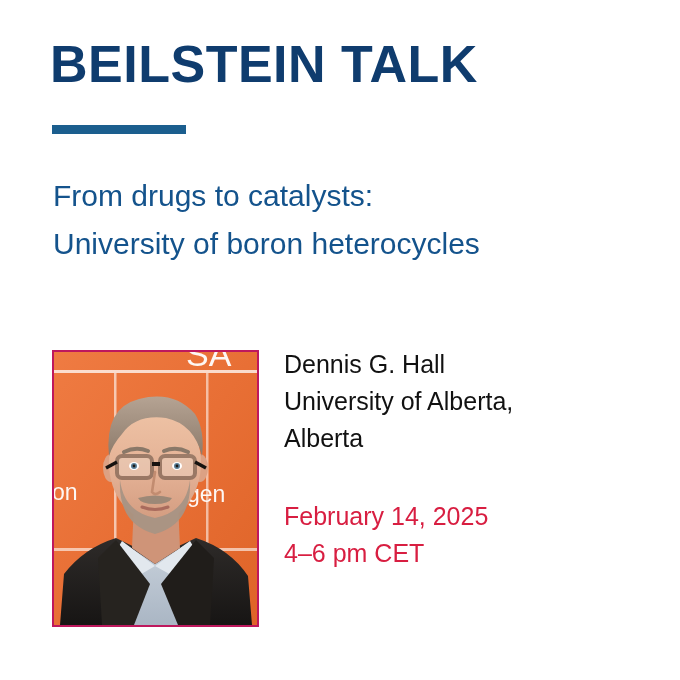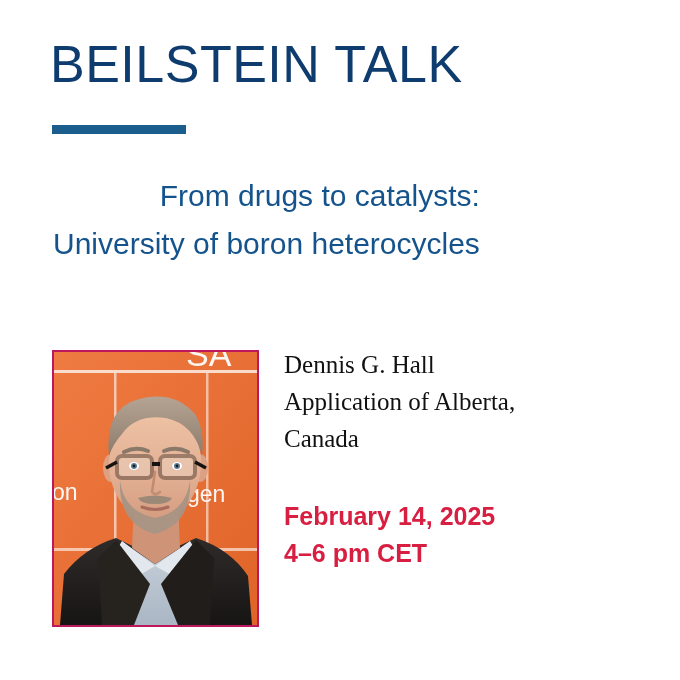--- a/index.html
+++ b/index.html
@@ -22,21 +22,21 @@
     background: #ffffff;
   }
 
   
   .talk-title {
     position: absolute;
     left: 50px;
     top: 36px;
     font-size: 52px;
     line-height: 1.08;
-    font-weight: 400;
+    font-weight: 700;
     letter-spacing: 0.5px;
     color: #0f3c6e;
     white-space: nowrap;
   }
 
   
   .accent-rule {
     position: absolute;
     left: 52px;
     top: 125px;
@@ -48,21 +48,20 @@
   
   .talk-subtitle {
     position: absolute;
     left: 53px;
     top: 172px;
     font-size: 30px;
     line-height: 48px;
     font-weight: 400;
     color: #14538c;
     white-space: nowrap;
-    text-align: right;
   }
   .talk-subtitle .line { display: block; }
 
   
   .speaker-photo {
     position: absolute;
     left: 52px;
     top: 350px;
     width: 203px;
     height: 273px;
@@ -76,30 +75,30 @@
   
   .speaker-info {
     position: absolute;
     left: 284px;
     top: 346px;
     font-size: 25px;
     line-height: 37px;
     color: #111111;
     white-space: nowrap;
   }
-  .speaker-info .line { display: block; font-family: Liberation Serif, serif; }
+  .speaker-info .line { display: block; }
 
   
   .event-datetime {
     position: absolute;
     left: 284px;
     top: 498px;
     font-size: 25px;
     line-height: 37px;
-    font-weight: 700;
+    font-weight: 400;
     color: #d81e41;
     white-space: nowrap;
   }
   .event-datetime .line { display: block; }
 </style>
 </head>
 <body>
 
 <div class="poster">
 
@@ -195,22 +194,22 @@
         <path d="M 66 128 Q 64 172 101 182 Q 138 172 136 128 Q 132 160 101 166 Q 70 160 66 128 Z" fill="#a89484" opacity="0.95"></path>
         <path d="M 84 146 Q 101 141 118 146 Q 115 152 101 152 Q 87 152 84 146 Z" fill="#9c8877"></path>
 
         <path d="M 88 155 Q 101 160 114 155" stroke="#a96b5d" stroke-width="3" fill="none" stroke-linecap="round"></path>
       </g>
     </svg>
   </div>
 
   <div class="speaker-info">
     <span class="line">Dennis G. Hall</span>
-    <span class="line">Application of Alberta,</span>
-    <span class="line">Canada</span>
+    <span class="line">University of Alberta,</span>
+    <span class="line">Alberta</span>
   </div>
 
   <div class="event-datetime">
     <span class="line">February 14, 2025</span>
     <span class="line">4–6 pm CET</span>
   </div>
 
 </div>
 
 </body></html>

